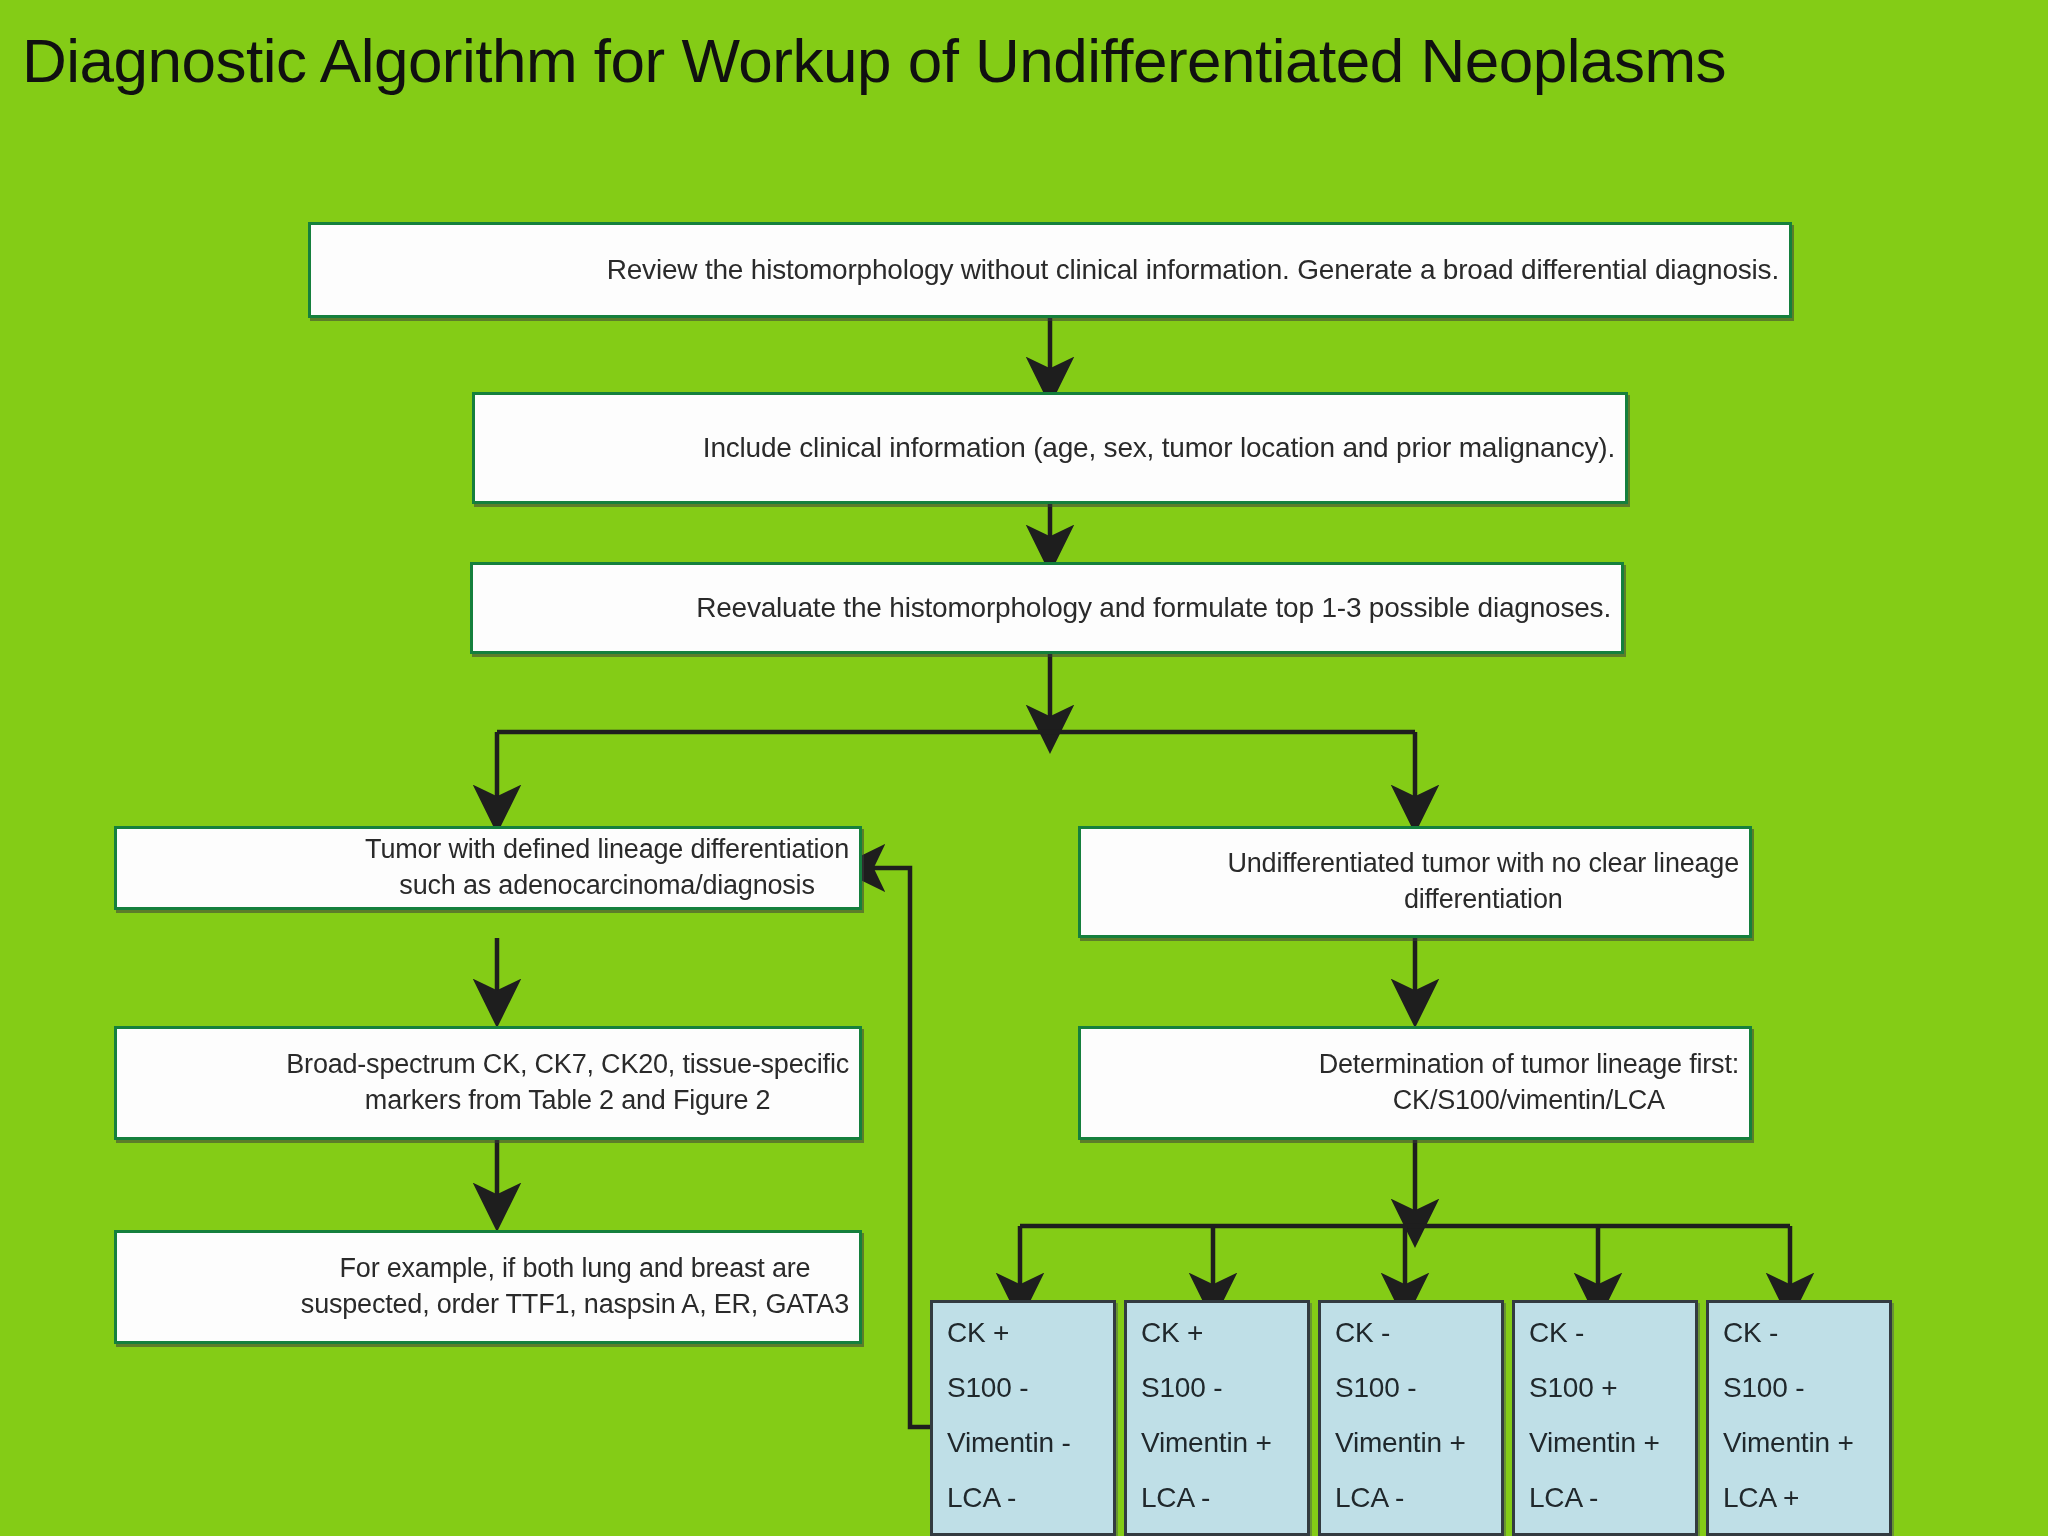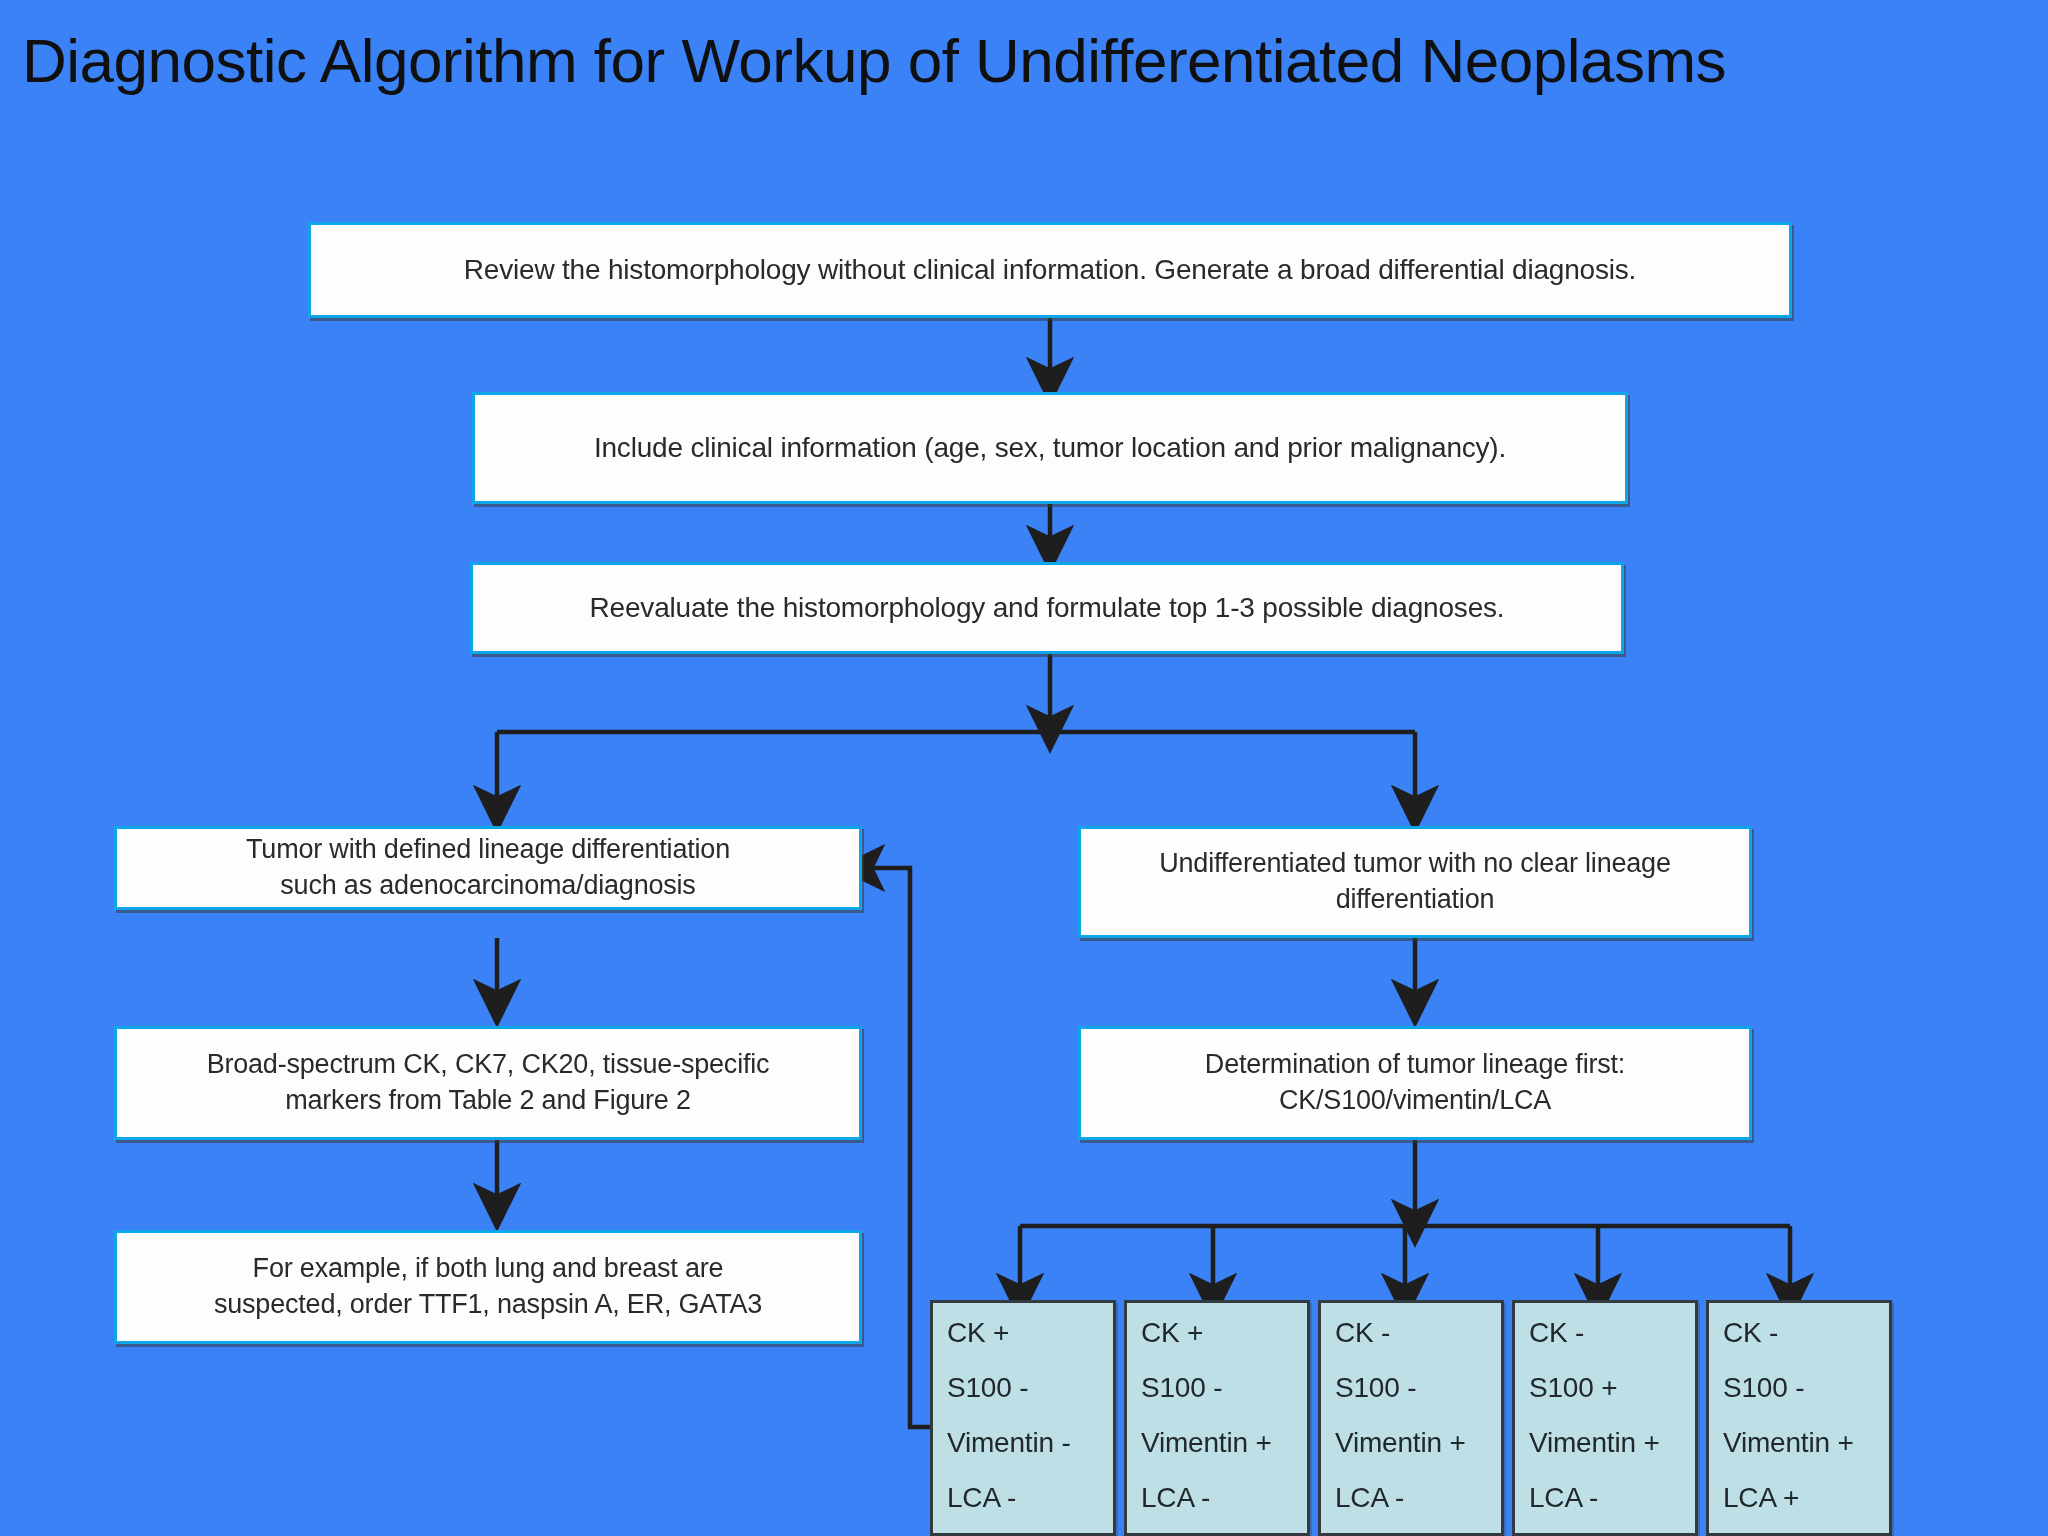--- a/index.html
+++ b/index.html
@@ -11,21 +11,21 @@
     width: 2048px;
     height: 1536px;
     overflow: hidden;
     font-family: "Liberation Sans", sans-serif;
     color: #111111;
   }
   #page {
     position: relative;
     width: 2048px;
     height: 1536px;
-    background: #3b82f6;
+    background: #84cc16;
   }
   #page-title {
     position: absolute;
     left: 22px;
     top: 26px;
     width: 2010px;
     font-size: 62px;
     font-weight: 400;
     line-height: 1.12;
     letter-spacing: -0.5px;
@@ -43,25 +43,25 @@
     position: absolute;
     left: 0;
     top: 0;
     width: 2048px;
     height: 1536px;
     overflow: visible;
   }
   .node-box {
     position: absolute;
     box-sizing: border-box;
-    border: 3px solid #0ea5e9;
+    border: 3px solid #15803d;
     background: #fdfdfd;
     display: flex;
     align-items: center;
-    justify-content: center;
+    justify-content: flex-end;
     text-align: center;
   }
   .node-box.shadowed {
     box-shadow: 2px 3px 0 rgba(60,60,60,0.55);
   }
   .node-text {
     font-size: 27px;
     line-height: 1.32;
     color: #2a2a2a;
     font-weight: 400;

